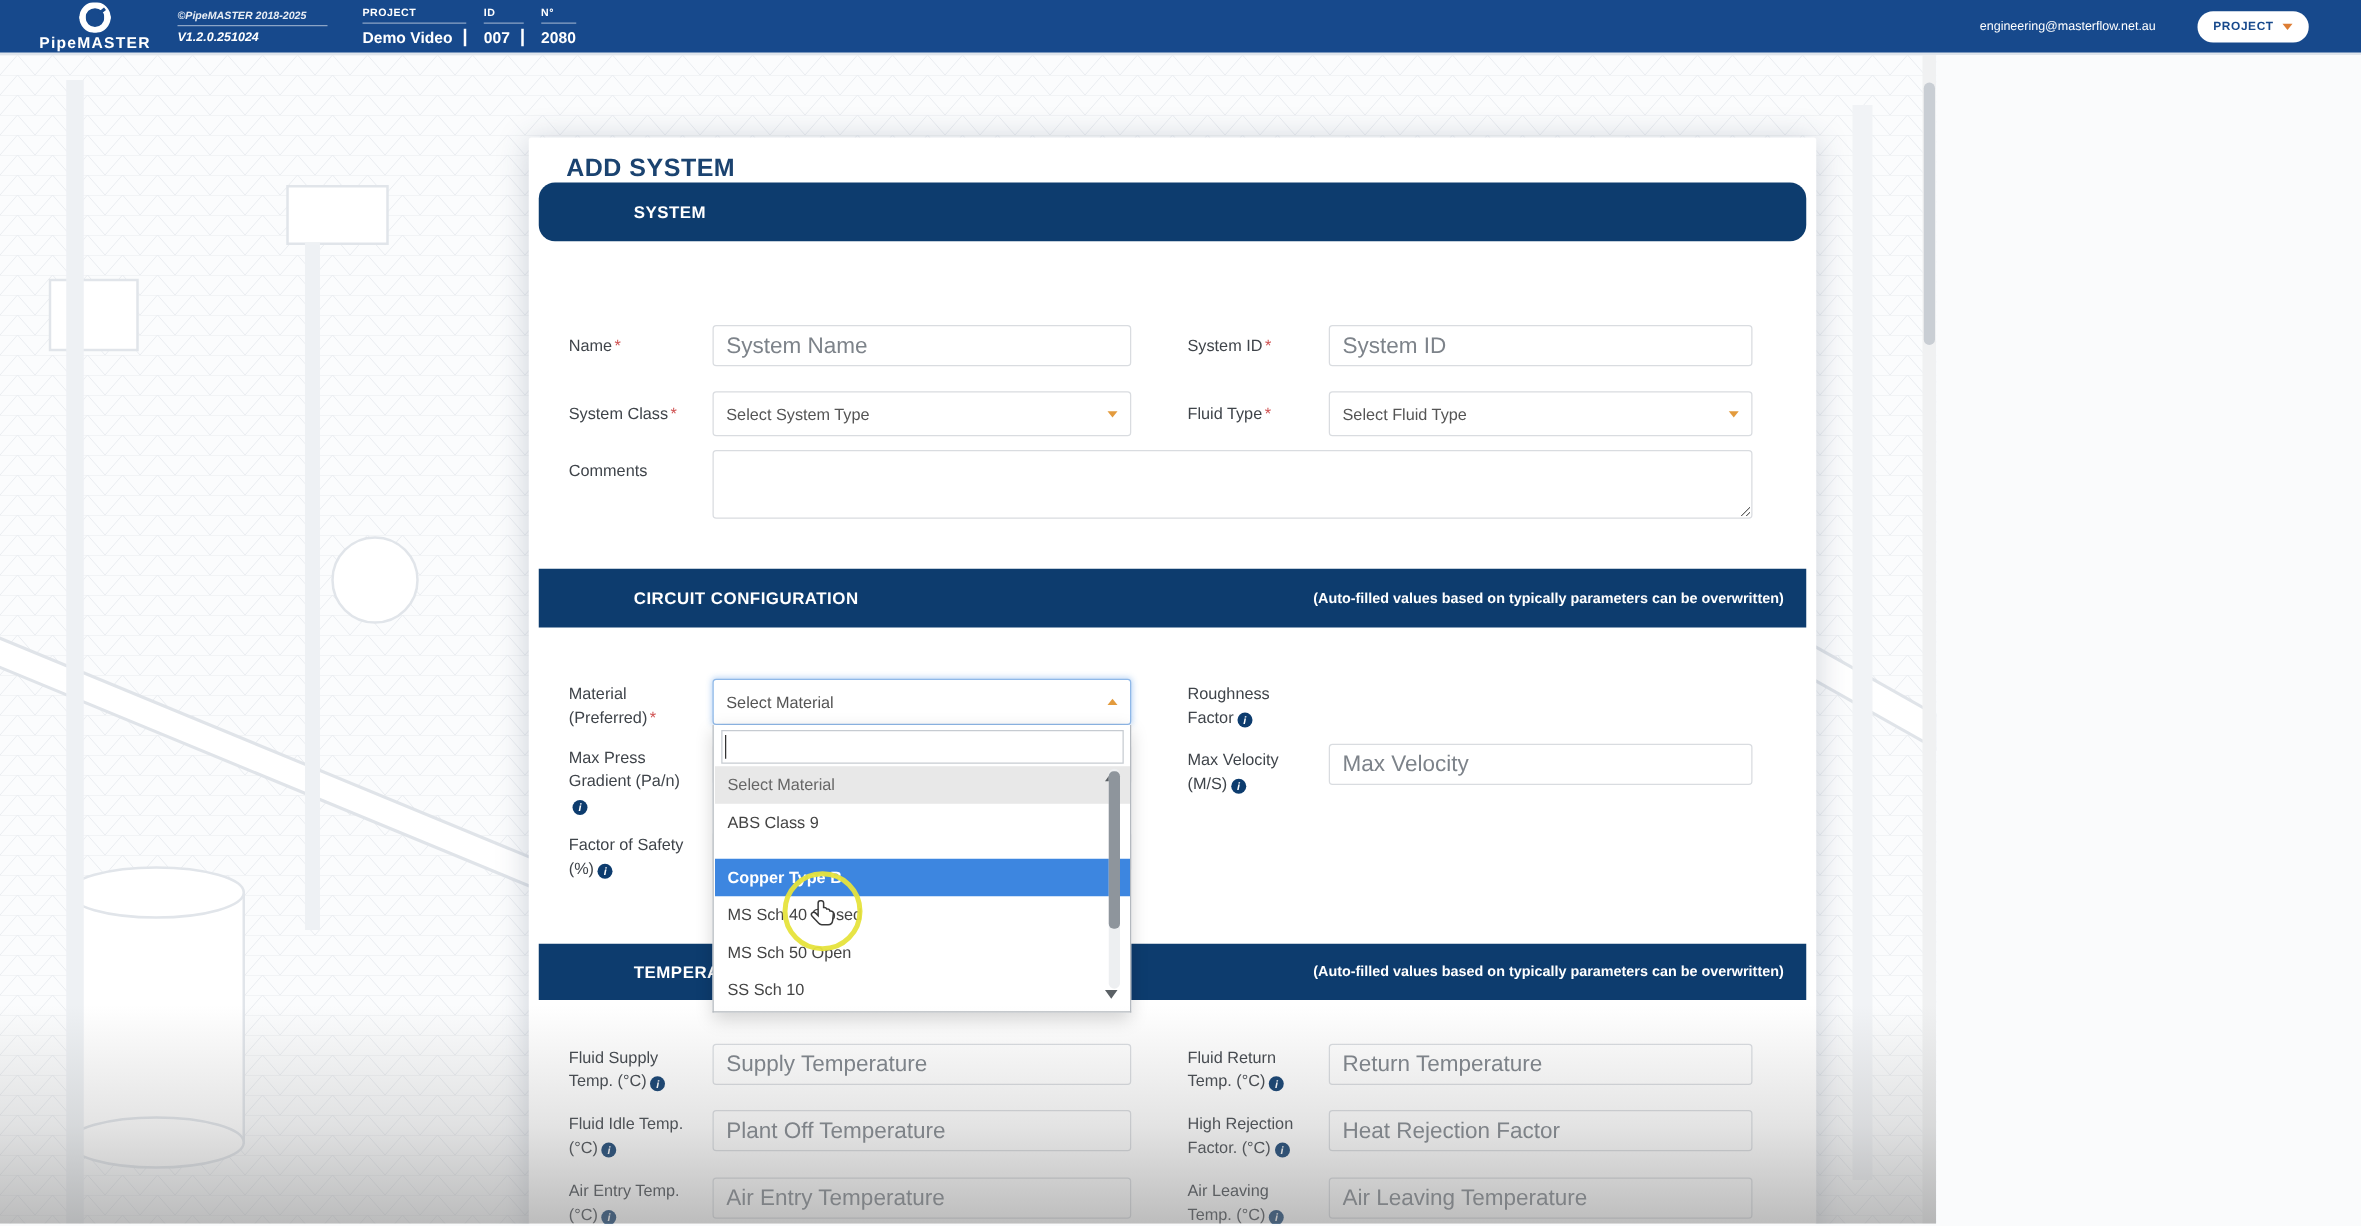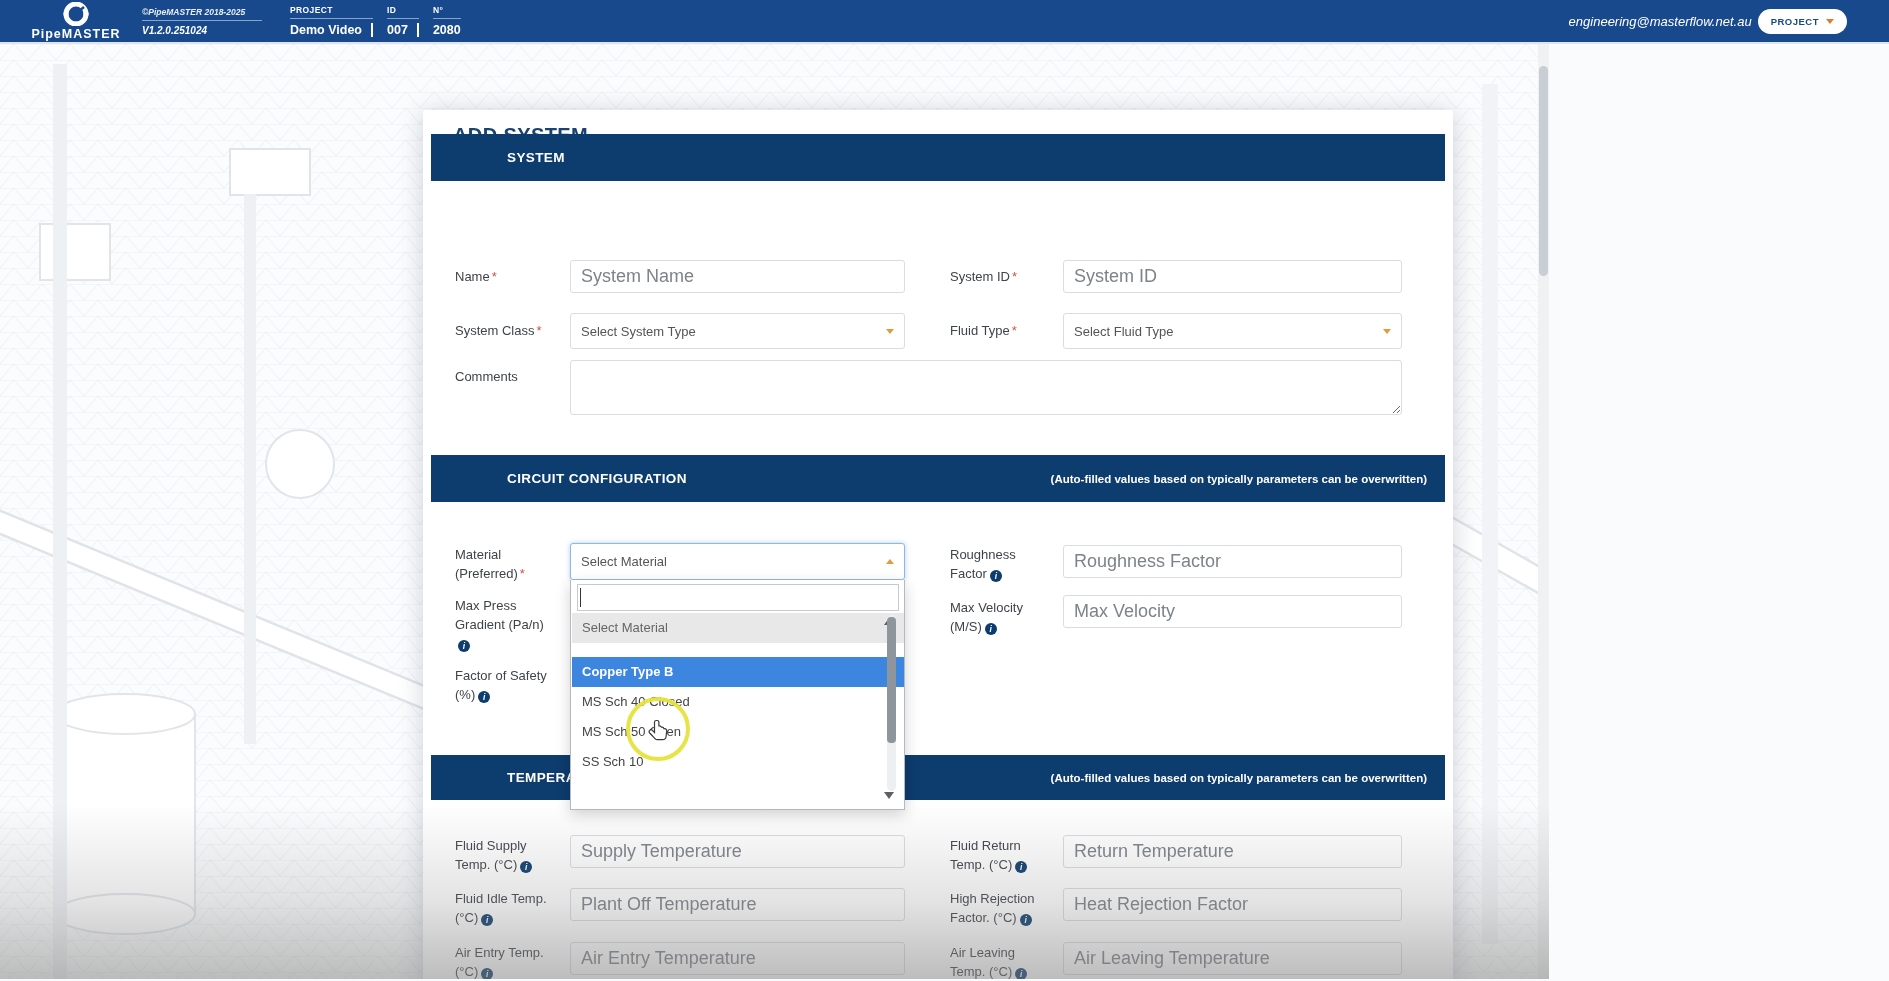--- a/index.html
+++ b/index.html
@@ -15,21 +15,21 @@
   .ver-copy { font-size:8.5px; font-style:italic; font-weight:bold; color:#e9eef5;
               border-bottom:1px solid rgba(255,255,255,.5); padding-bottom:3px; }
   .ver-num { font-size:10px; font-style:italic; font-weight:bold; margin-top:4px; }
   .meta-block { display:flex; margin-left:28px; }
   .meta-col { margin-right:14px; }
   .meta-label { font-size:8.5px; font-weight:bold; letter-spacing:.4px;
                 border-bottom:1px solid rgba(255,255,255,.5); padding-bottom:3px; padding-right:14px; }
   .meta-value { font-size:12.5px; font-weight:bold; margin-top:4px; white-space:nowrap; }
   .meta-col.with-sep .meta-value { border-right:2px solid #fff; padding-right:9px; }
   .header-right { margin-left:auto; display:flex; align-items:center; }
-  .email { font-size:13px; color:#fff; margin-right:6px;font-style:italic; }
+  .email { font-size:10px; color:#fff; margin-right:33px; }
   .settings-btn { background:#fff; color:#17498c; border:none; border-radius:13px;
                   height:25px; padding:0 13px; font-size:9.5px; font-weight:bold;
                   letter-spacing:.5px; display:flex; align-items:center; cursor:pointer; margin-right:42px;
                   font-family:"Liberation Sans", sans-serif; }
   .settings-caret { width:0; height:0; border-left:4px solid transparent; border-right:4px solid transparent;
                     border-top:5px solid #dd7d33; margin-left:7px; }
 
   
   .main { position:relative; width:1549px; height:935px; overflow:hidden;padding-left:46px; }
   .bg-illustration { position:absolute; left:0; top:0; z-index:0; }
@@ -185,21 +185,21 @@
     </g>
   </svg>
 
   <div class="page-scrollbar">
     <div class="page-scroll-thumb"></div>
   </div>
 
   <div class="modal">
     <div class="modal-title">ADD SYSTEM</div>
 
-    <div class="banner" style="top:24px;">
+    <div class="banner" style="top:36px;border-radius:13px;">
       <span class="banner-title">SYSTEM</span>
     </div>
 
     <div class="lbl lbl-left one-line" style="top:150px;">
       <span>Name</span><span class="req">*</span>
     </div>
     <input class="txt-input col-left" style="top: 150px;" type="text" placeholder="System Name">
     <div class="lbl lbl-right one-line" style="top:150px;">
       <span>System ID</span><span class="req">*</span>
     </div>
@@ -235,21 +235,20 @@
       <span>(Preferred)</span><span class="req">*</span>
     </div>
     <div class="select col-left open" style="top:433px; width:335px; height:37px;">
       <span class="val">Select Material</span>
       <span class="caret-up"></span>
     </div>
     <div class="lbl lbl-right" style="top:436px;">
       <span>Roughness</span><br>
       <span>Factor</span><span class="info-icon">i</span>
     </div>
-    <input class="txt-input col-right" style="top: 435px;" type="text" placeholder="Roughness Factor">
 
     <div class="lbl lbl-left" style="top:487px;">
       <span>Max Press</span><br>
       <span>Gradient (Pa/n)</span><br>
       <span class="info-icon">i</span>
     </div>
     <input class="txt-input col-left" style="top: 485px;" type="text">
     <div class="lbl lbl-right" style="top:489px;">
       <span>Max Velocity</span><br>
       <span>(M/S)</span><span class="info-icon">i</span>
@@ -298,20 +297,21 @@
       <span>Air Leaving</span><br>
       <span>Temp. (°C)</span><span class="info-icon">i</span>
     </div>
     <input class="txt-input col-right" style="top: 832px;" type="text" placeholder="Air Leaving Temperature">
 
     <div class="dd-panel">
       <input class="dd-search" type="text" value="" style="">
       <div class="text-cursor"></div>
       <div class="dd-list">
           <div class="dd-option dd-muted">Select Material</div>
+          <div class="dd-option">ABS Class 9</div>
           <div class="dd-option dd-active">Copper Type B</div>
           <div class="dd-option">MS Sch 40 Closed</div>
           <div class="dd-option">MS Sch 50 Open</div>
           <div class="dd-option">SS Sch 10</div>
         </div>
       <div class="scroll-arrow-up"></div>
       <div class="dd-track">
         <div class="dd-thumb"></div>
       </div>
       <div class="scroll-arrow-dn"></div>

